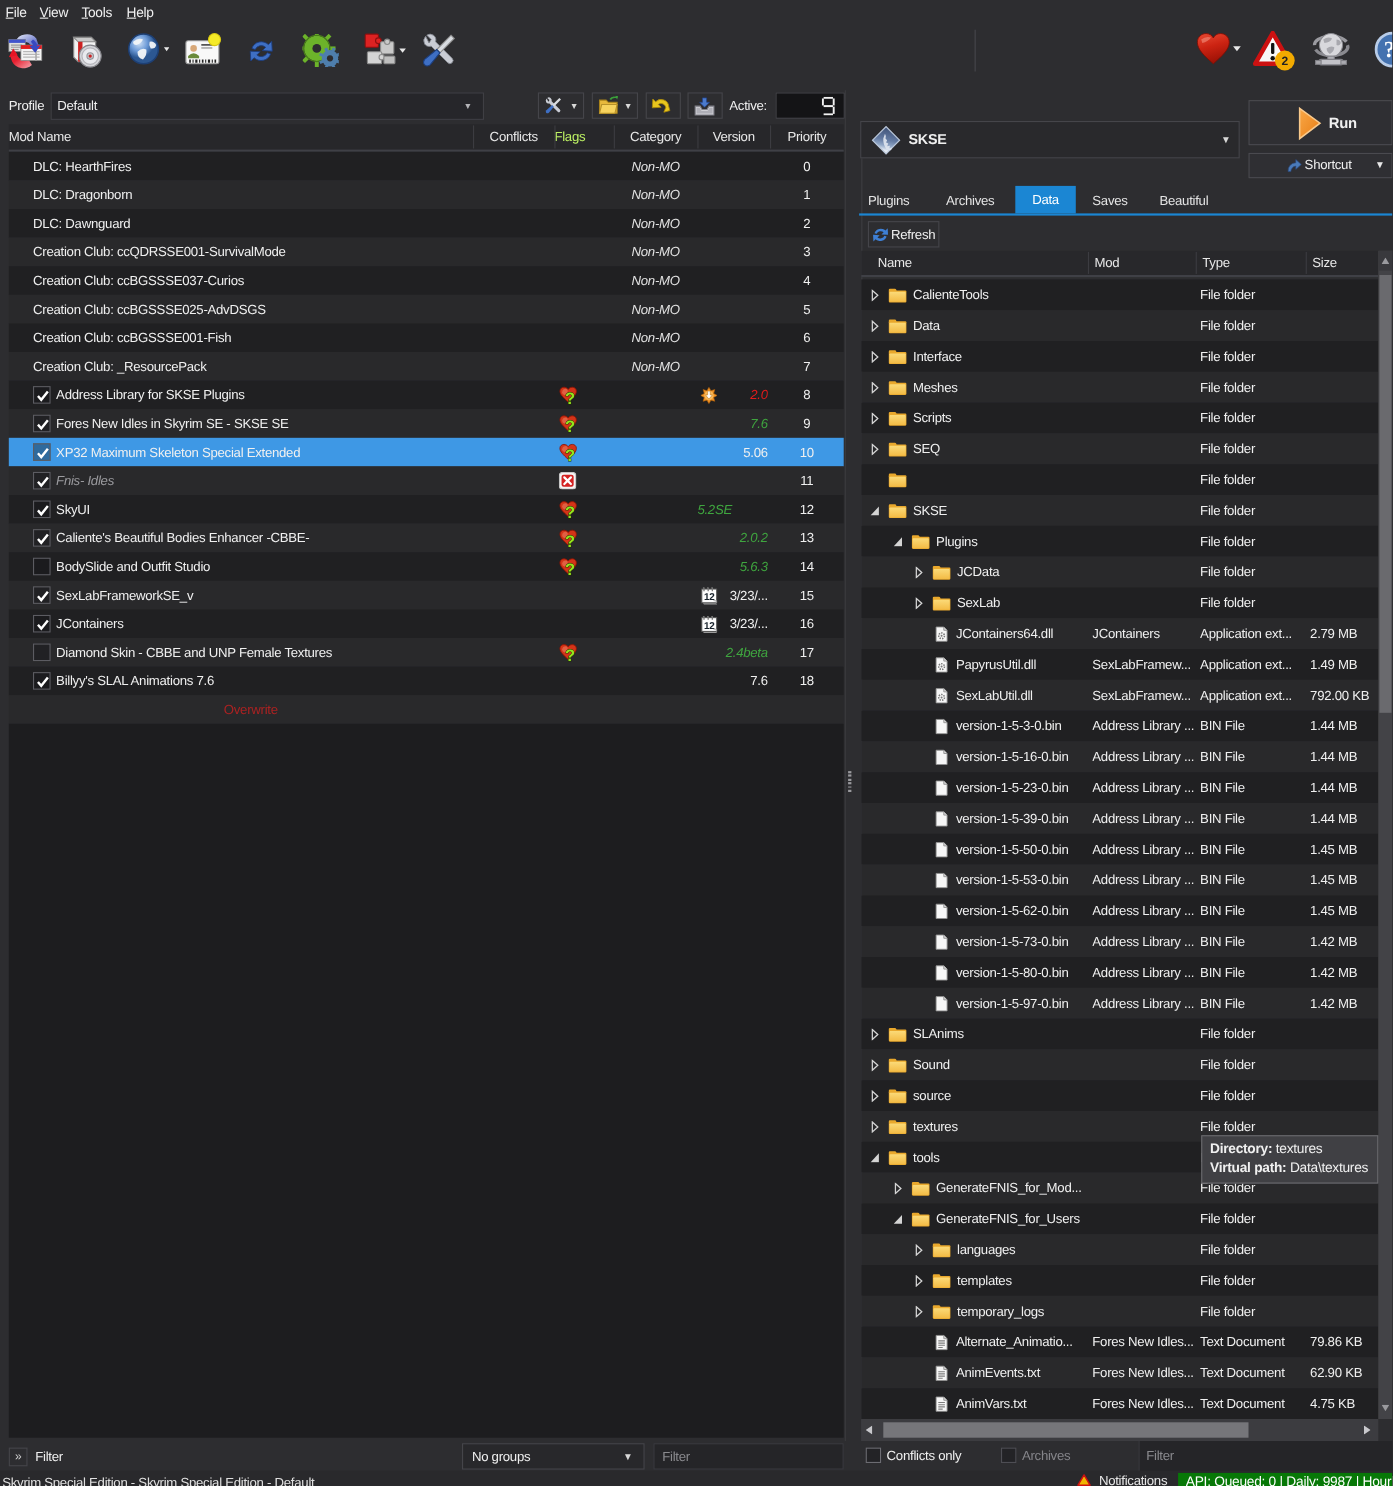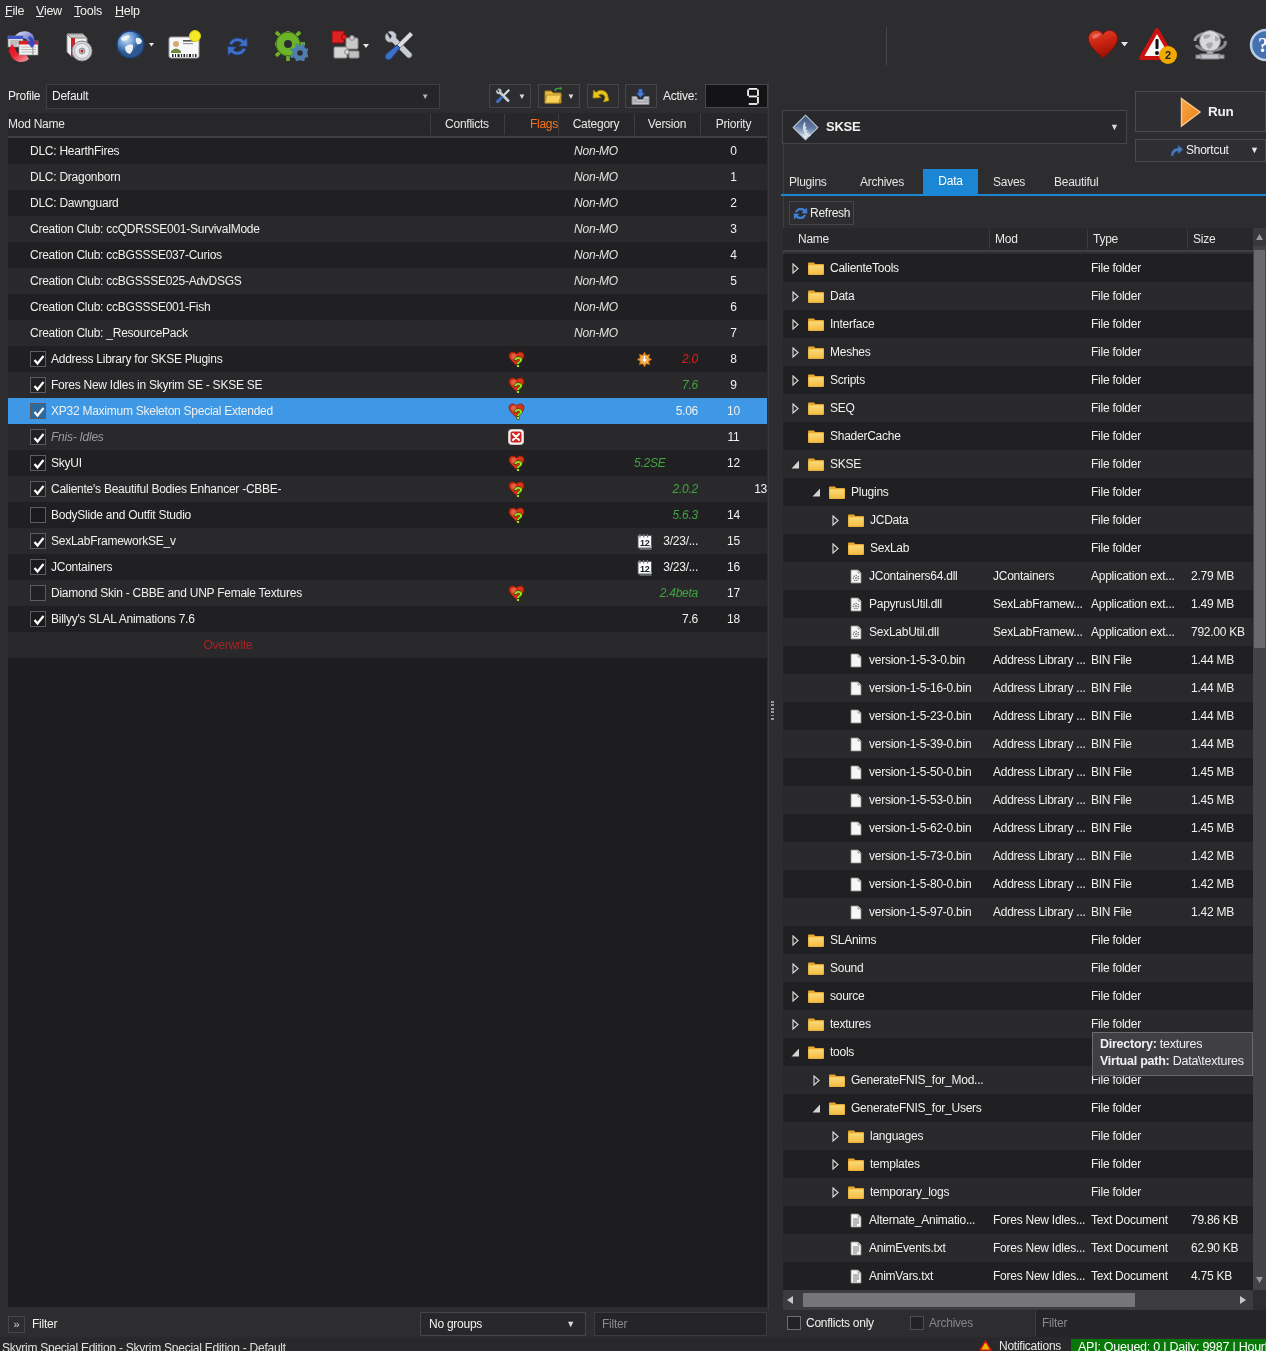--- a/index.html
+++ b/index.html
@@ -181,21 +181,21 @@
       <rect x="0" y="1.4" width="1.7" height="6" fill="#f2f2f2"></rect>
       <rect x="9.3" y="1.4" width="1.7" height="6" fill="#f2f2f2"></rect>
       <rect x="1.5" y="7.1" width="8" height="1.7" fill="#f2f2f2"></rect>
       <rect x="9.3" y="8.4" width="1.7" height="6.2" fill="#f2f2f2"></rect>
       <rect x="1.5" y="14.2" width="8" height="1.7" fill="#f2f2f2"></rect>
     </svg>
 <div style="position:absolute;left:8px;top:113px;width:759px;height:25px;background:#27272a;border-bottom:2px solid #3f4046"></div>
 <div class="r" style="position:absolute;left:8px;top:113px;width:422px;height:23px;line-height:23px;text-align:left;color:#e8e8e8">Mod Name</div>
 <div class="r" style="position:absolute;left:430px;top:113px;width:74px;height:23px;line-height:23px;text-align:center;color:#e8e8e8">Conflicts</div>
 <div style="position:absolute;left:430px;top:114px;width:1px;height:21px;background:#3c3c41"></div>
-<div class="r" style="position:absolute;left:504px;top:113px;width:54px;height:23px;line-height:23px;text-align:right;color:#f97316">Flags</div>
+<div class="r" style="position:absolute;left:504px;top:113px;width:54px;height:23px;line-height:23px;text-align:left;color:#bef264">Flags</div>
 <div style="position:absolute;left:504px;top:114px;width:1px;height:21px;background:#3c3c41"></div>
 <div class="r" style="position:absolute;left:558px;top:113px;width:76px;height:23px;line-height:23px;text-align:center;color:#e8e8e8">Category</div>
 <div style="position:absolute;left:558px;top:114px;width:1px;height:21px;background:#3c3c41"></div>
 <div class="r" style="position:absolute;left:634px;top:113px;width:66px;height:23px;line-height:23px;text-align:center;color:#e8e8e8">Version</div>
 <div style="position:absolute;left:634px;top:114px;width:1px;height:21px;background:#3c3c41"></div>
 <div class="r" style="position:absolute;left:700px;top:113px;width:67px;height:23px;line-height:23px;text-align:center;color:#e8e8e8">Priority</div>
 <div style="position:absolute;left:700px;top:114px;width:1px;height:21px;background:#3c3c41"></div>
 <div style="position:absolute;left:8px;top:138px;width:759px;height:26px;background:#202022"></div>
 <div class="r" style="position:absolute;left:30px;top:138px;width:400px;height:26px;line-height:26px;color:#f0f0f0;">DLC: HearthFires</div>
 <div class="r" style="position:absolute;left:558px;top:138px;width:76px;height:26px;line-height:26px;text-align:center;font-style:italic;color:#e2e2e2">Non-MO</div>
@@ -296,21 +296,21 @@
 <div class="r" style="position:absolute;left:51px;top:476px;width:400px;height:26px;line-height:26px;color:#f0f0f0;">Caliente's Beautiful Bodies Enhancer -CBBE-</div>
 <div style="position:absolute;left:30px;top:481px;width:16px;height:16px;border:1.5px solid #5c5c62;background:rgba(20,20,22,0.35)"><svg width="16" height="16" viewBox="0 0 16 16">
         <path d="M3.5 8 L6.5 11.5 L12.5 4" stroke="#fff" stroke-width="2.2" fill="none"></path>
       </svg></div>
 <svg style="position:absolute;left:508px;top:481px" width="18" height="19" viewBox="0 0 18 19">
       <path d="M8.5 14.5 C4 10.5 1 7.5 1 4.6 C1 2.2 2.9 1 4.7 1 C6.2 1 7.7 1.8 8.5 3 C9.3 1.8 10.8 1 12.3 1 C14.1 1 16 2.2 16 4.6 C16 7.5 13 10.5 8.5 14.5 Z" fill="#d43418" stroke="#8e1606" stroke-width="0.8"></path>
       <path d="M3 5.5 Q3.5 2.5 6.5 2.5 Q8.5 3 8 5.5 Q7 8.5 5 8 Q3 7.5 3 5.5Z" fill="#e2694a" opacity="0.85"></path>
       <text x="10.2" y="16" font-family="Liberation Sans" font-size="15" font-weight="bold" fill="#94e41e" stroke="#223300" stroke-width="0.8" paint-order="stroke" text-anchor="middle">?</text>
     </svg>
 <div class="r" style="position:absolute;left:634px;top:476px;width:64px;height:26px;line-height:26px;text-align:right;color:#3fa53f;font-style:italic;">2.0.2</div>
-<div class="r" style="position:absolute;left:700px;top:476px;width:67px;height:26px;line-height:26px;text-align:right">13</div>
+<div class="r" style="position:absolute;left:700px;top:476px;width:67px;height:26px;line-height:26px;text-align:center">13</div>
 <div style="position:absolute;left:8px;top:502px;width:759px;height:26px;background:#202022"></div>
 <div class="r" style="position:absolute;left:51px;top:502px;width:400px;height:26px;line-height:26px;color:#f0f0f0;">BodySlide and Outfit Studio</div>
 <div style="position:absolute;left:30px;top:507px;width:16px;height:16px;border:1.5px solid #5c5c62;background:rgba(20,20,22,0.35)"></div>
 <svg style="position:absolute;left:508px;top:507px" width="18" height="19" viewBox="0 0 18 19">
       <path d="M8.5 14.5 C4 10.5 1 7.5 1 4.6 C1 2.2 2.9 1 4.7 1 C6.2 1 7.7 1.8 8.5 3 C9.3 1.8 10.8 1 12.3 1 C14.1 1 16 2.2 16 4.6 C16 7.5 13 10.5 8.5 14.5 Z" fill="#d43418" stroke="#8e1606" stroke-width="0.8"></path>
       <path d="M3 5.5 Q3.5 2.5 6.5 2.5 Q8.5 3 8 5.5 Q7 8.5 5 8 Q3 7.5 3 5.5Z" fill="#e2694a" opacity="0.85"></path>
       <text x="10.2" y="16" font-family="Liberation Sans" font-size="15" font-weight="bold" fill="#94e41e" stroke="#223300" stroke-width="0.8" paint-order="stroke" text-anchor="middle">?</text>
     </svg>
 <div class="r" style="position:absolute;left:634px;top:502px;width:64px;height:26px;line-height:26px;text-align:right;color:#3fa53f;font-style:italic;">5.6.3</div>
 <div class="r" style="position:absolute;left:700px;top:502px;width:67px;height:26px;line-height:26px;text-align:center">14</div>
@@ -541,21 +541,20 @@
       <path d="M1 2.5 Q1 1.5 2 1.5 L6.5 1.5 Q7.5 1.5 7.8 2.5 L8.2 3.8 L1 3.8 Z" fill="#e9a82c"></path>
       <rect x="1" y="3" width="16" height="11" rx="1" fill="#e9a82c"></rect>
       <defs>
         <linearGradient id="fg" x1="0" y1="0" x2="0" y2="1">
           <stop offset="0" stop-color="#fbda78"></stop>
           <stop offset="1" stop-color="#f3bb45"></stop>
         </linearGradient>
       </defs>
       <rect x="1.6" y="4.3" width="14.8" height="9.1" rx="0.8" fill="url(#fg)"></rect>
     </svg>
-<div class="r" style="position:absolute;left:830px;top:422px;width:300px;height:28px;line-height:28px">ShaderCache</div>
 <div class="r" style="position:absolute;left:1091px;top:422px;width:94px;height:28px;line-height:28px">File folder</div>
 <div style="position:absolute;left:783px;top:450px;width:470px;height:28px;background:#29292b"></div>
 <svg style="position:absolute;left:791px;top:460px" width="9" height="9" viewBox="0 0 9 9">
       <path d="M8 0.5 L8 8.5 L0.5 8.5 Z" fill="#d4d4d4"></path>
     </svg>
 <svg style="position:absolute;left:807px;top:457px" width="18" height="15" viewBox="0 0 18 15">
       <path d="M1 2.5 Q1 1.5 2 1.5 L6.5 1.5 Q7.5 1.5 7.8 2.5 L8.2 3.8 L1 3.8 Z" fill="#e9a82c"></path>
       <rect x="1" y="3" width="16" height="11" rx="1" fill="#e9a82c"></rect>
       <defs>
         <linearGradient id="fg" x1="0" y1="0" x2="0" y2="1">

